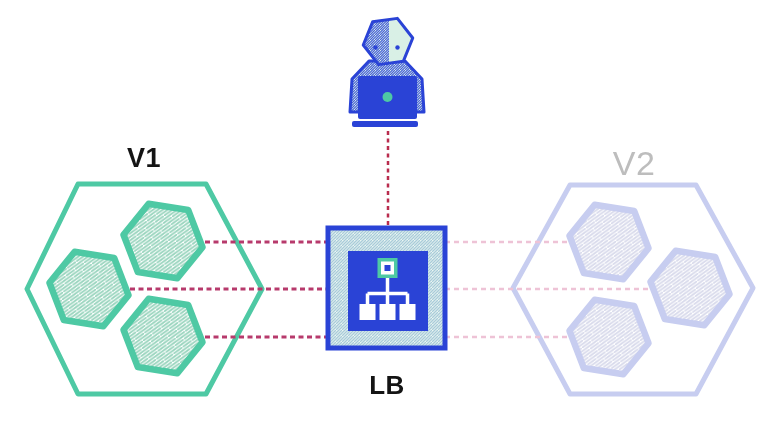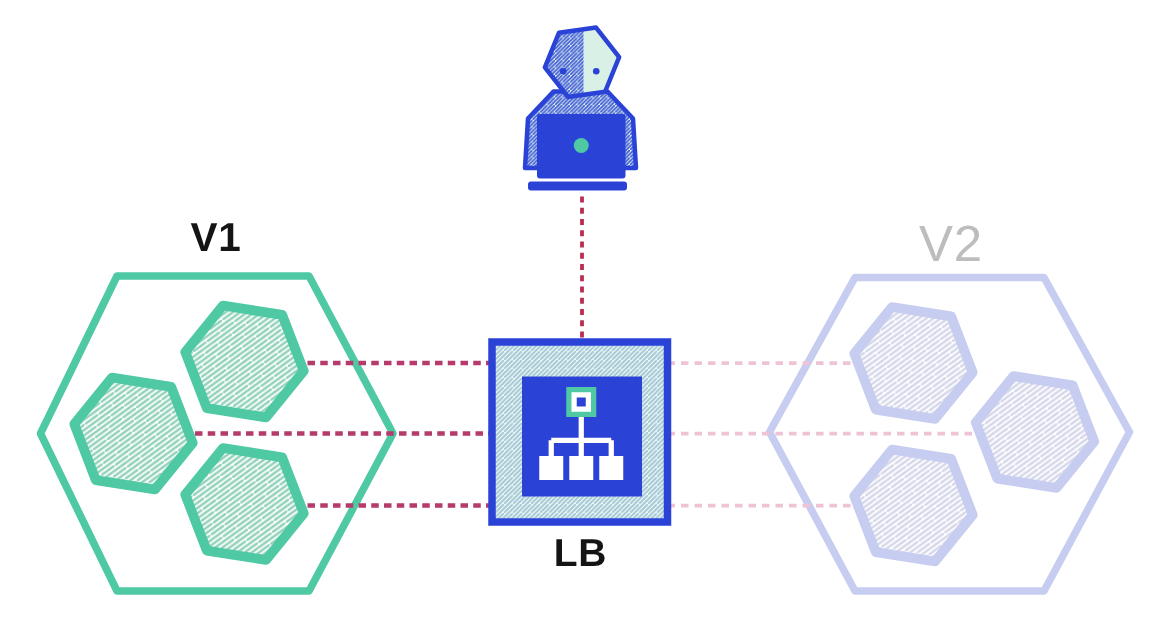--- a/index.html
+++ b/index.html
@@ -5,21 +5,21 @@
   html,body { margin:0; padding:0; background:#ffffff; }
   .canvas {
     position:relative; width:768px; height:428px; background:#ffffff;
     font-family:"Liberation Sans", sans-serif; overflow:hidden;padding-left:18px;
   }
   .canvas svg { position:absolute; left:0; top:0; }
 
   .label { position:absolute; text-align:center; letter-spacing:0.5px; user-select:none; }
   .label-v1 { left:104px; top:143px; width:80px; font-size:27px; font-weight:700; color:var(--label-black); }
   .label-v2 { left:594px; top:144px; width:80px; font-size:34px; font-weight:400; color:var(--label-gray); }
-  .label-lb { left:347px; top:353px; width:80px; font-size:26px; font-weight:700; color:var(--label-black); }
+  .label-lb { left:347px; top:370px; width:80px; font-size:26px; font-weight:700; color:var(--label-black); }
 
   
   .hex-v1-outer { fill:none; stroke:var(--green); stroke-width:5; stroke-linejoin:round; }
   .hex-v2-outer { fill:none; stroke:var(--lavender); stroke-width:5; stroke-linejoin:round; }
   
   .hex-v1 { fill:url(#hatchGreen); stroke:var(--green); stroke-width:6.5; stroke-linejoin:round; }
   .hex-v2 { fill:url(#hatchLavender); stroke:var(--lavender); stroke-width:6.5; stroke-linejoin:round; }
 
   
   .lb-outer { fill:url(#hatchLB); stroke:var(--blue); stroke-width:5; }

